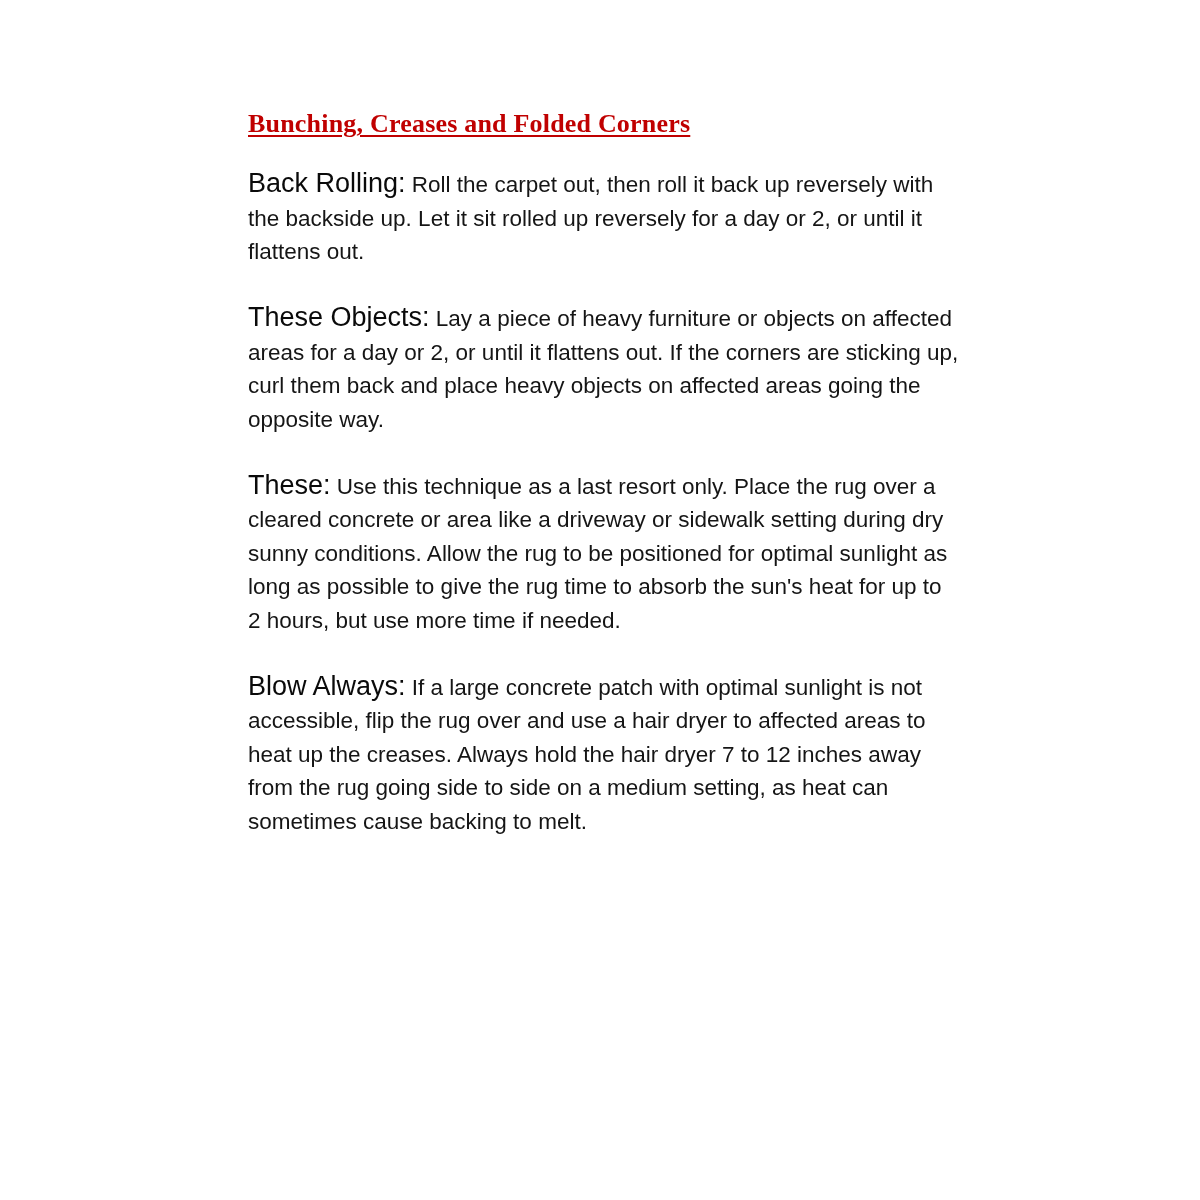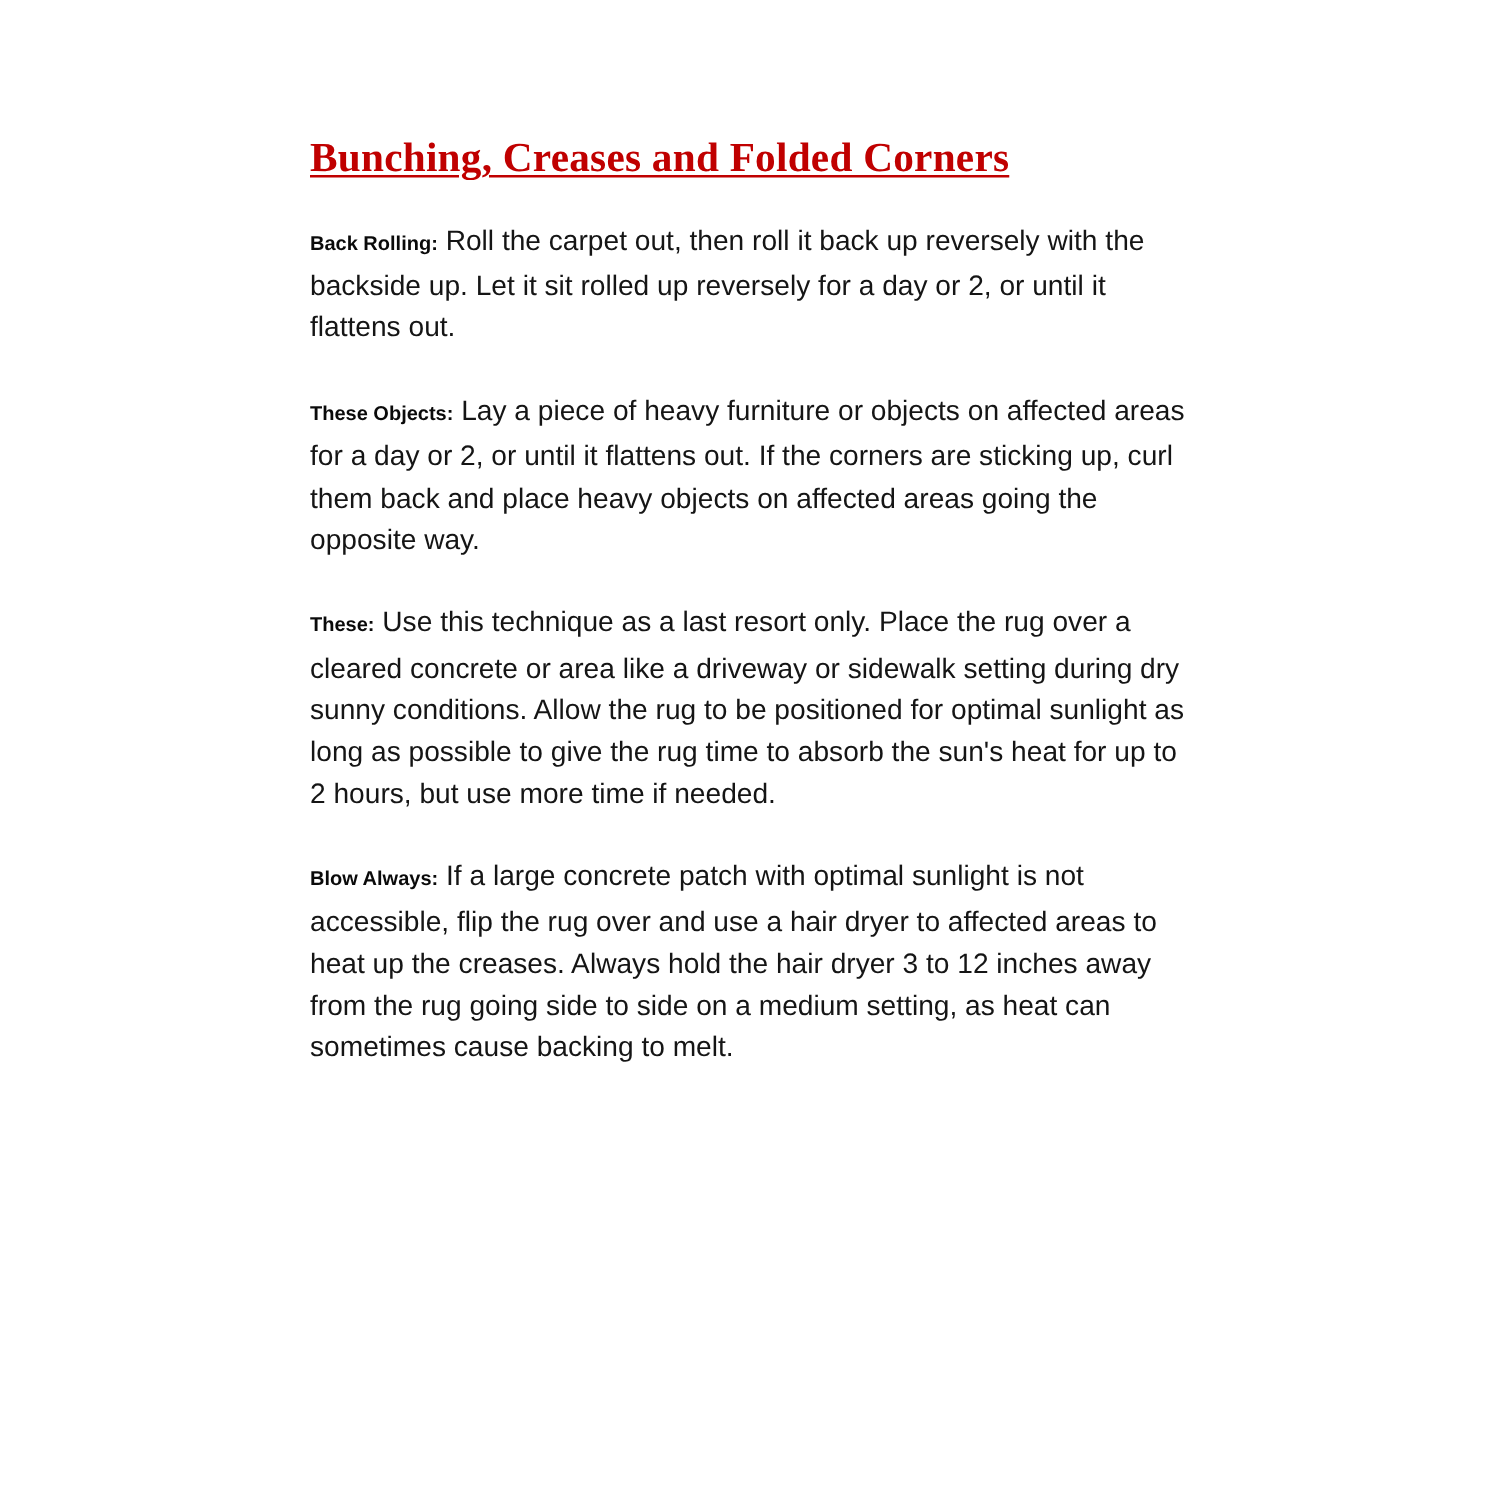--- a/index.html
+++ b/index.html
@@ -15,21 +15,21 @@
     overflow: hidden;
   }
   .content {
     position: absolute;
     left: 248px;
     top: 108px;
     width: 712px;
   }
   .doc-heading {
     font-family: "Liberation Serif", "DejaVu Serif", serif;
-    font-size: 33px;
+    font-size: 26px;
     font-weight: 700;
     color: #c00000;
     text-decoration: underline;
     text-decoration-thickness: 2px;
     text-underline-offset: 3px;
     line-height: 1.2;
     margin: 0 0 28px 0;
     letter-spacing: 0.2px;
   }
   .body-par {
@@ -37,36 +37,36 @@
     font-size: 22.5px;
     line-height: 33.4px;
     color: #151515;
     margin: 0 0 33px 0;
     -webkit-font-smoothing: antialiased;
   }
   .body-par:last-child {
     margin-bottom: 0;
   }
   .section-label {
-    font-weight: 700;
-    font-size: 16px;
+    font-weight: 400;
+    font-size: 27px;
     color: #0a0a0a;
   }
 </style>
 </head>
 <body>
 
 <div class="page">
   <div class="content">
 
     <h1 class="doc-heading">Bunching, Creases and Folded Corners</h1>
 
 
     <p class="body-par"><span class="section-label">Back Rolling:</span> <span>Roll the carpet out, then roll it back up reversely with the backside up. Let it sit rolled up reversely for a day or 2, or until it flattens out.</span></p>
 
     <p class="body-par"><span class="section-label">These Objects:</span> <span>Lay a piece of heavy furniture or objects on affected areas for a day or 2, or until it flattens out. If the corners are sticking up, curl them back and place heavy objects on affected areas going the opposite way.</span></p>
 
     <p class="body-par"><span class="section-label">These:</span> <span>Use this technique as a last resort only. Place the rug over a cleared concrete or area like a driveway or sidewalk setting during dry sunny conditions. Allow the rug to be positioned for optimal sunlight as long as possible to give the rug time to absorb the sun's heat for up to 2 hours, but use more time if needed.</span></p>
 
-    <p class="body-par"><span class="section-label">Blow Always:</span> <span>If a large concrete patch with optimal sunlight is not accessible, flip the rug over and use a hair dryer to affected areas to heat up the creases. Always hold the hair dryer 3 to 12 inches away from the rug going side to side on a medium setting, as heat can sometimes cause backing to melt.</span></p>
+    <p class="body-par"><span class="section-label">Blow Always:</span> <span>If a large concrete patch with optimal sunlight is not accessible, flip the rug over and use a hair dryer to affected areas to heat up the creases. Always hold the hair dryer 7 to 12 inches away from the rug going side to side on a medium setting, as heat can sometimes cause backing to melt.</span></p>
 
   </div>
 </div>
 
 </body></html>

